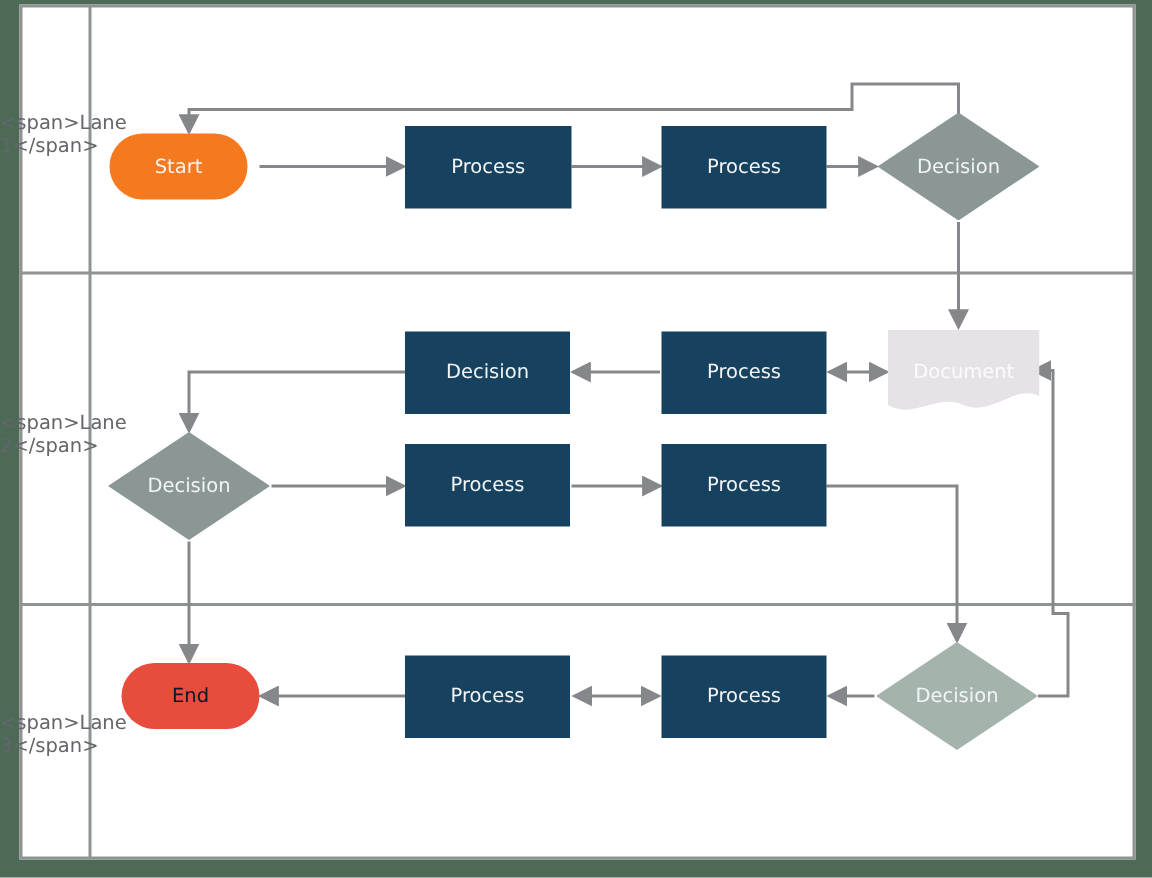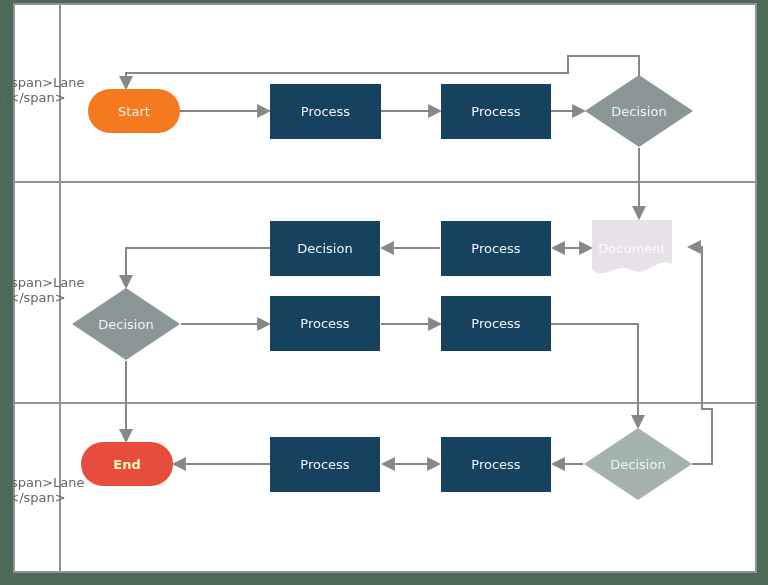--- a/index.html
+++ b/index.html
@@ -14,21 +14,21 @@
   }
   .vline,.hline{position:absolute;background:var(--line,#909394);}
   .lane-label{
     position:absolute;left:0;width:84px;text-align:left;
     font-size:13px;line-height:15px;color:#63666A;white-space:pre-line;
   }
   .node{position:absolute;display:flex;align-items:center;justify-content:center;
     font-size:13px;color:#F2F4F6;box-sizing:border-box;}
   .process{background:var(--process,#16425F);}
   .terminator-start{background:var(--start,#F5791F);border-radius:22px;color:#FDF3EA;}
-  .terminator-end{background:var(--end,#E74C3C);border-radius:22px;color:#fef9c3;font-weight:bold;}
+  .terminator-end{background:var(--end,#E74C3C);border-radius:22px;color:#0f172a;}
   .diamond{clip-path:polygon(50% 0,100% 50%,50% 100%,0 50%);}
   .diamond-dark{background:var(--decision,#8B9697);}
   .diamond-light{background:var(--decision_alt,#A5B3AD);}
   .document{background:transparent;}
   .document svg{position:absolute;left:0;top:0;width:100%;height:100%;}
   .document .doc-fill{fill:var(--document,#E7E2E8);}
   .doc-label{position:relative;z-index:1;color:var(--document_text,#FBFAFC);}
   svg.edges{position:absolute;left:0;top:0;width:768px;height:585px;pointer-events:none;}
   svg.edges path.edge{fill:none;stroke:var(--edge,#85878A);stroke-width:2;pointer-events:stroke;}
   #arrow path{fill:var(--edge,#85878A);}
@@ -62,34 +62,34 @@
   <path class="edge" d="M181 324 L269 324" marker-end="url(#arrow)"></path>
   <path class="edge" d="M381 324 L440 324" marker-end="url(#arrow)"></path>
   <path class="edge" d="M551 324 L638 324 L638 427" marker-end="url(#arrow)"></path>
   <path class="edge" d="M126 361 L126 441" marker-end="url(#arrow)"></path>
   <path class="edge" d="M583 464 L553 464" marker-end="url(#arrow)"></path>
   <path class="edge" d="M439 464 L383 464" marker-start="url(#arrow)" marker-end="url(#arrow)"></path>
   <path class="edge" d="M270 464 L174 464" marker-end="url(#arrow)"></path>
   <path class="edge" d="M692 464 L712 464 L712 409 L702 409 L702 247 L689 247" marker-end="url(#arrow)"></path>
 </svg>
 
-<div class="node terminator-start" style="left:88px;top:89px;width:92px;height:44px;text-align:right;">
+<div class="node terminator-start" style="left:73px;top:89px;width:92px;height:44px;text-align:right;">
     <span>Start</span>
   </div>
 <div class="node process" style="left:270px;top:84px;width:111px;height:55px;">
     <span>Process</span>
   </div>
 <div class="node process" style="left:441px;top:84px;width:110px;height:55px;">
     <span>Process</span>
   </div>
 <div class="node diamond diamond-dark" style="left:585px;top:75px;width:108px;height:72px;">
     <span>Decision</span>
   </div>
 
-<div class="node document" style="left:592px;top:220px;width:80px;height:57px;">
+<div class="node document" style="left:592px;top:220px;width:101px;height:57px;">
   <svg viewBox="0 0 94 57" preserveAspectRatio="none">
       <path class="doc-fill" d="M0 0 H94 V44 C78 36 64 58 47 50 C30 42 16 60 0 50 Z"></path>
     </svg>
   <span class="doc-label">Document</span>
 </div>
 <div class="node process" style="left:441px;top:221px;width:110px;height:55px;">
     <span>Process</span>
   </div>
 <div class="node process" style="left:270px;top:221px;width:110px;height:55px;">
     <span>Decision</span>

